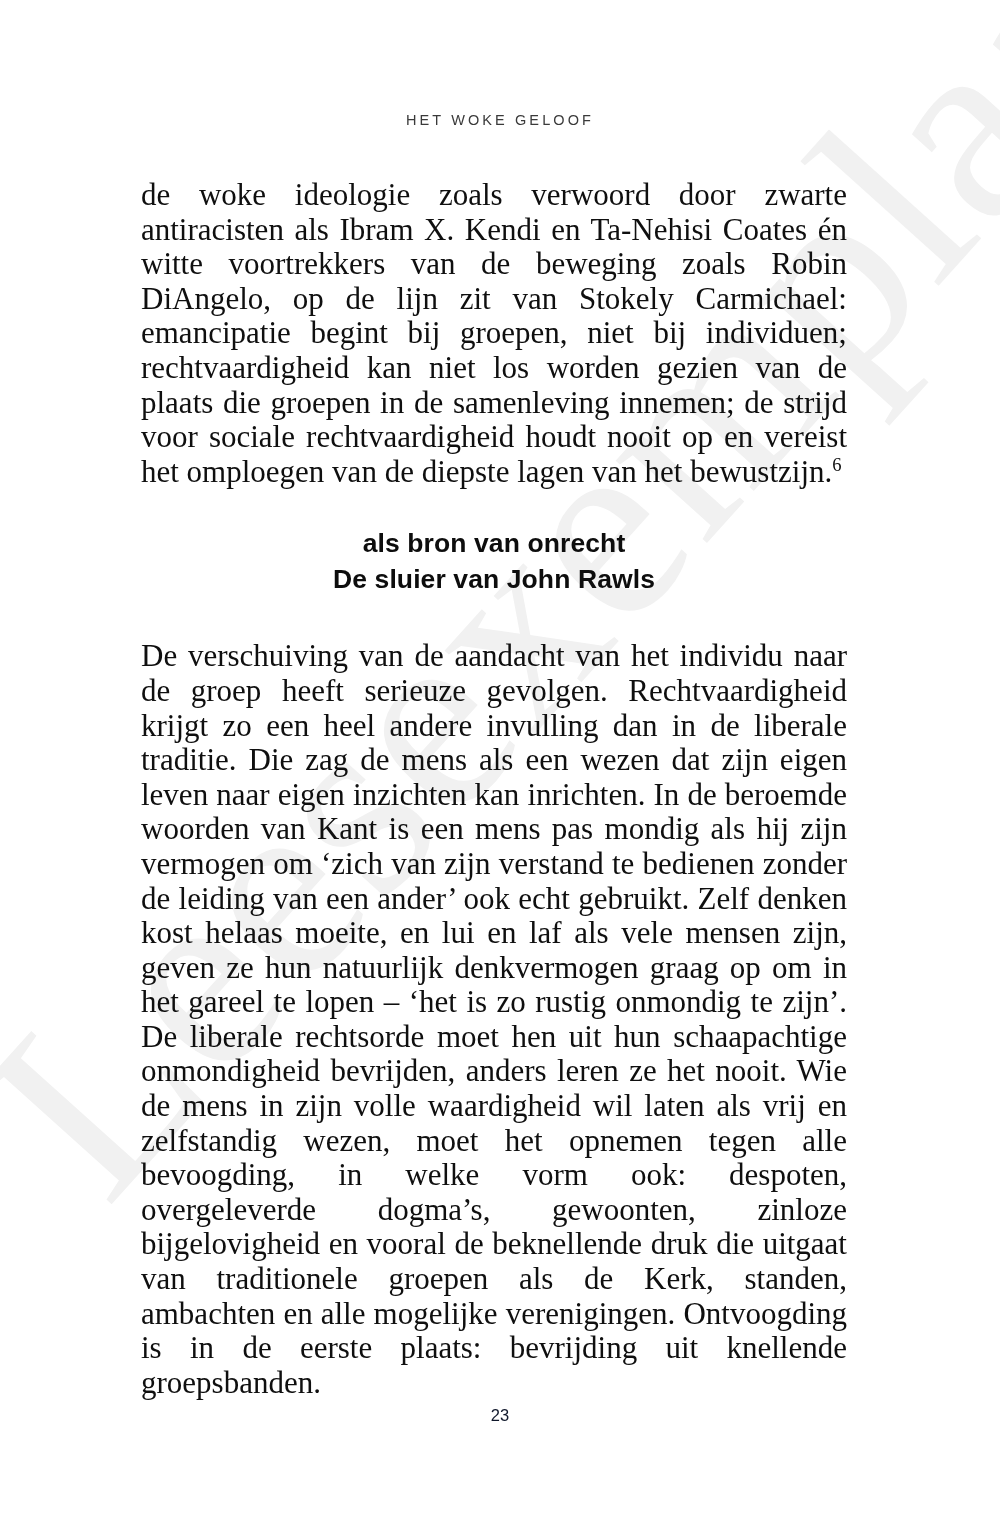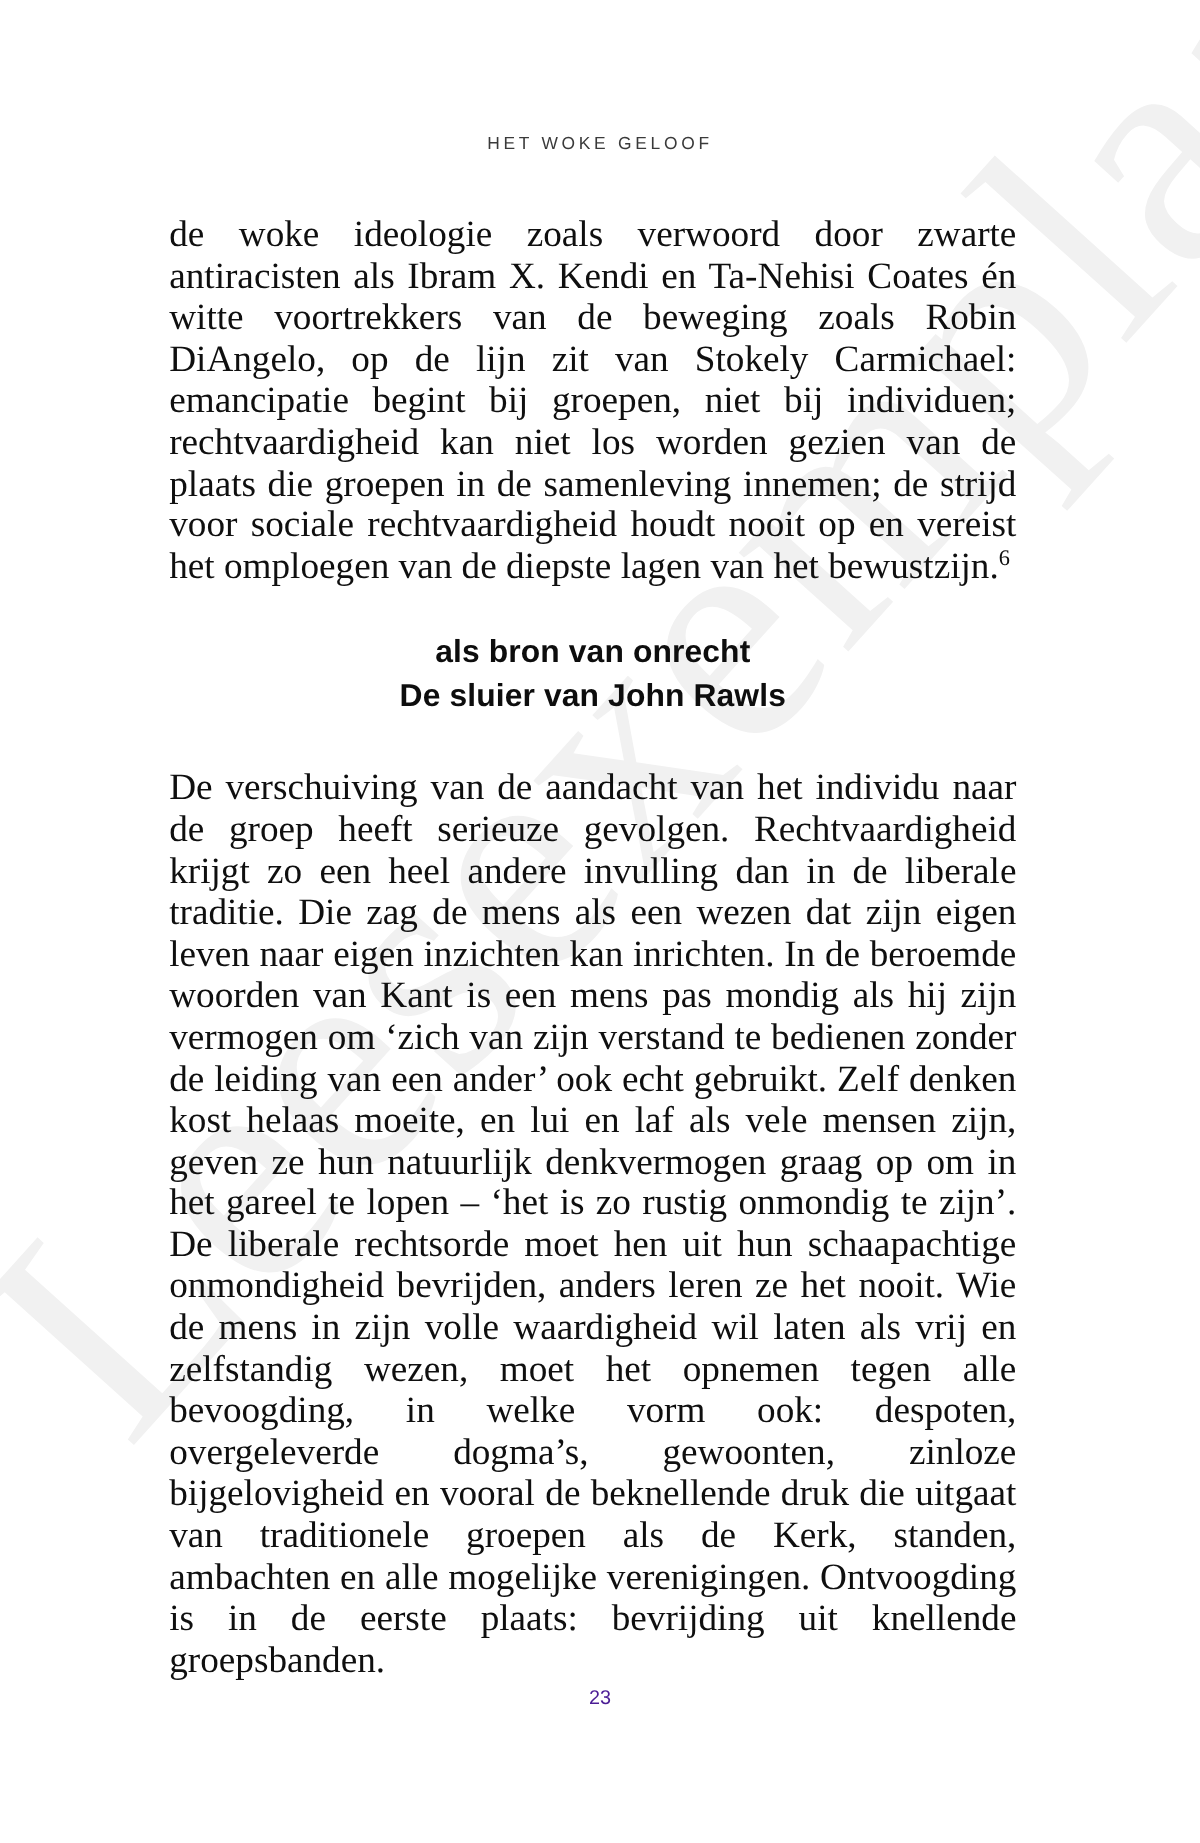--- a/index.html
+++ b/index.html
@@ -110,21 +110,21 @@
   }
 
   .page-number {
     position: absolute;
     left: 0;
     top: 1406px;
     width: 1000px;
     text-align: center;
     font-family: "Liberation Sans", "DejaVu Sans", sans-serif;
     font-size: 16.5px;
-    color: #4c1d95;
+    color: #0f172a;
   }
 </style>
 </head>
 <body>
 
 <div class="page">
 
   <div class="watermark-layer">
     <div class="watermark-text">Leesexemplaar</div>
   </div>

